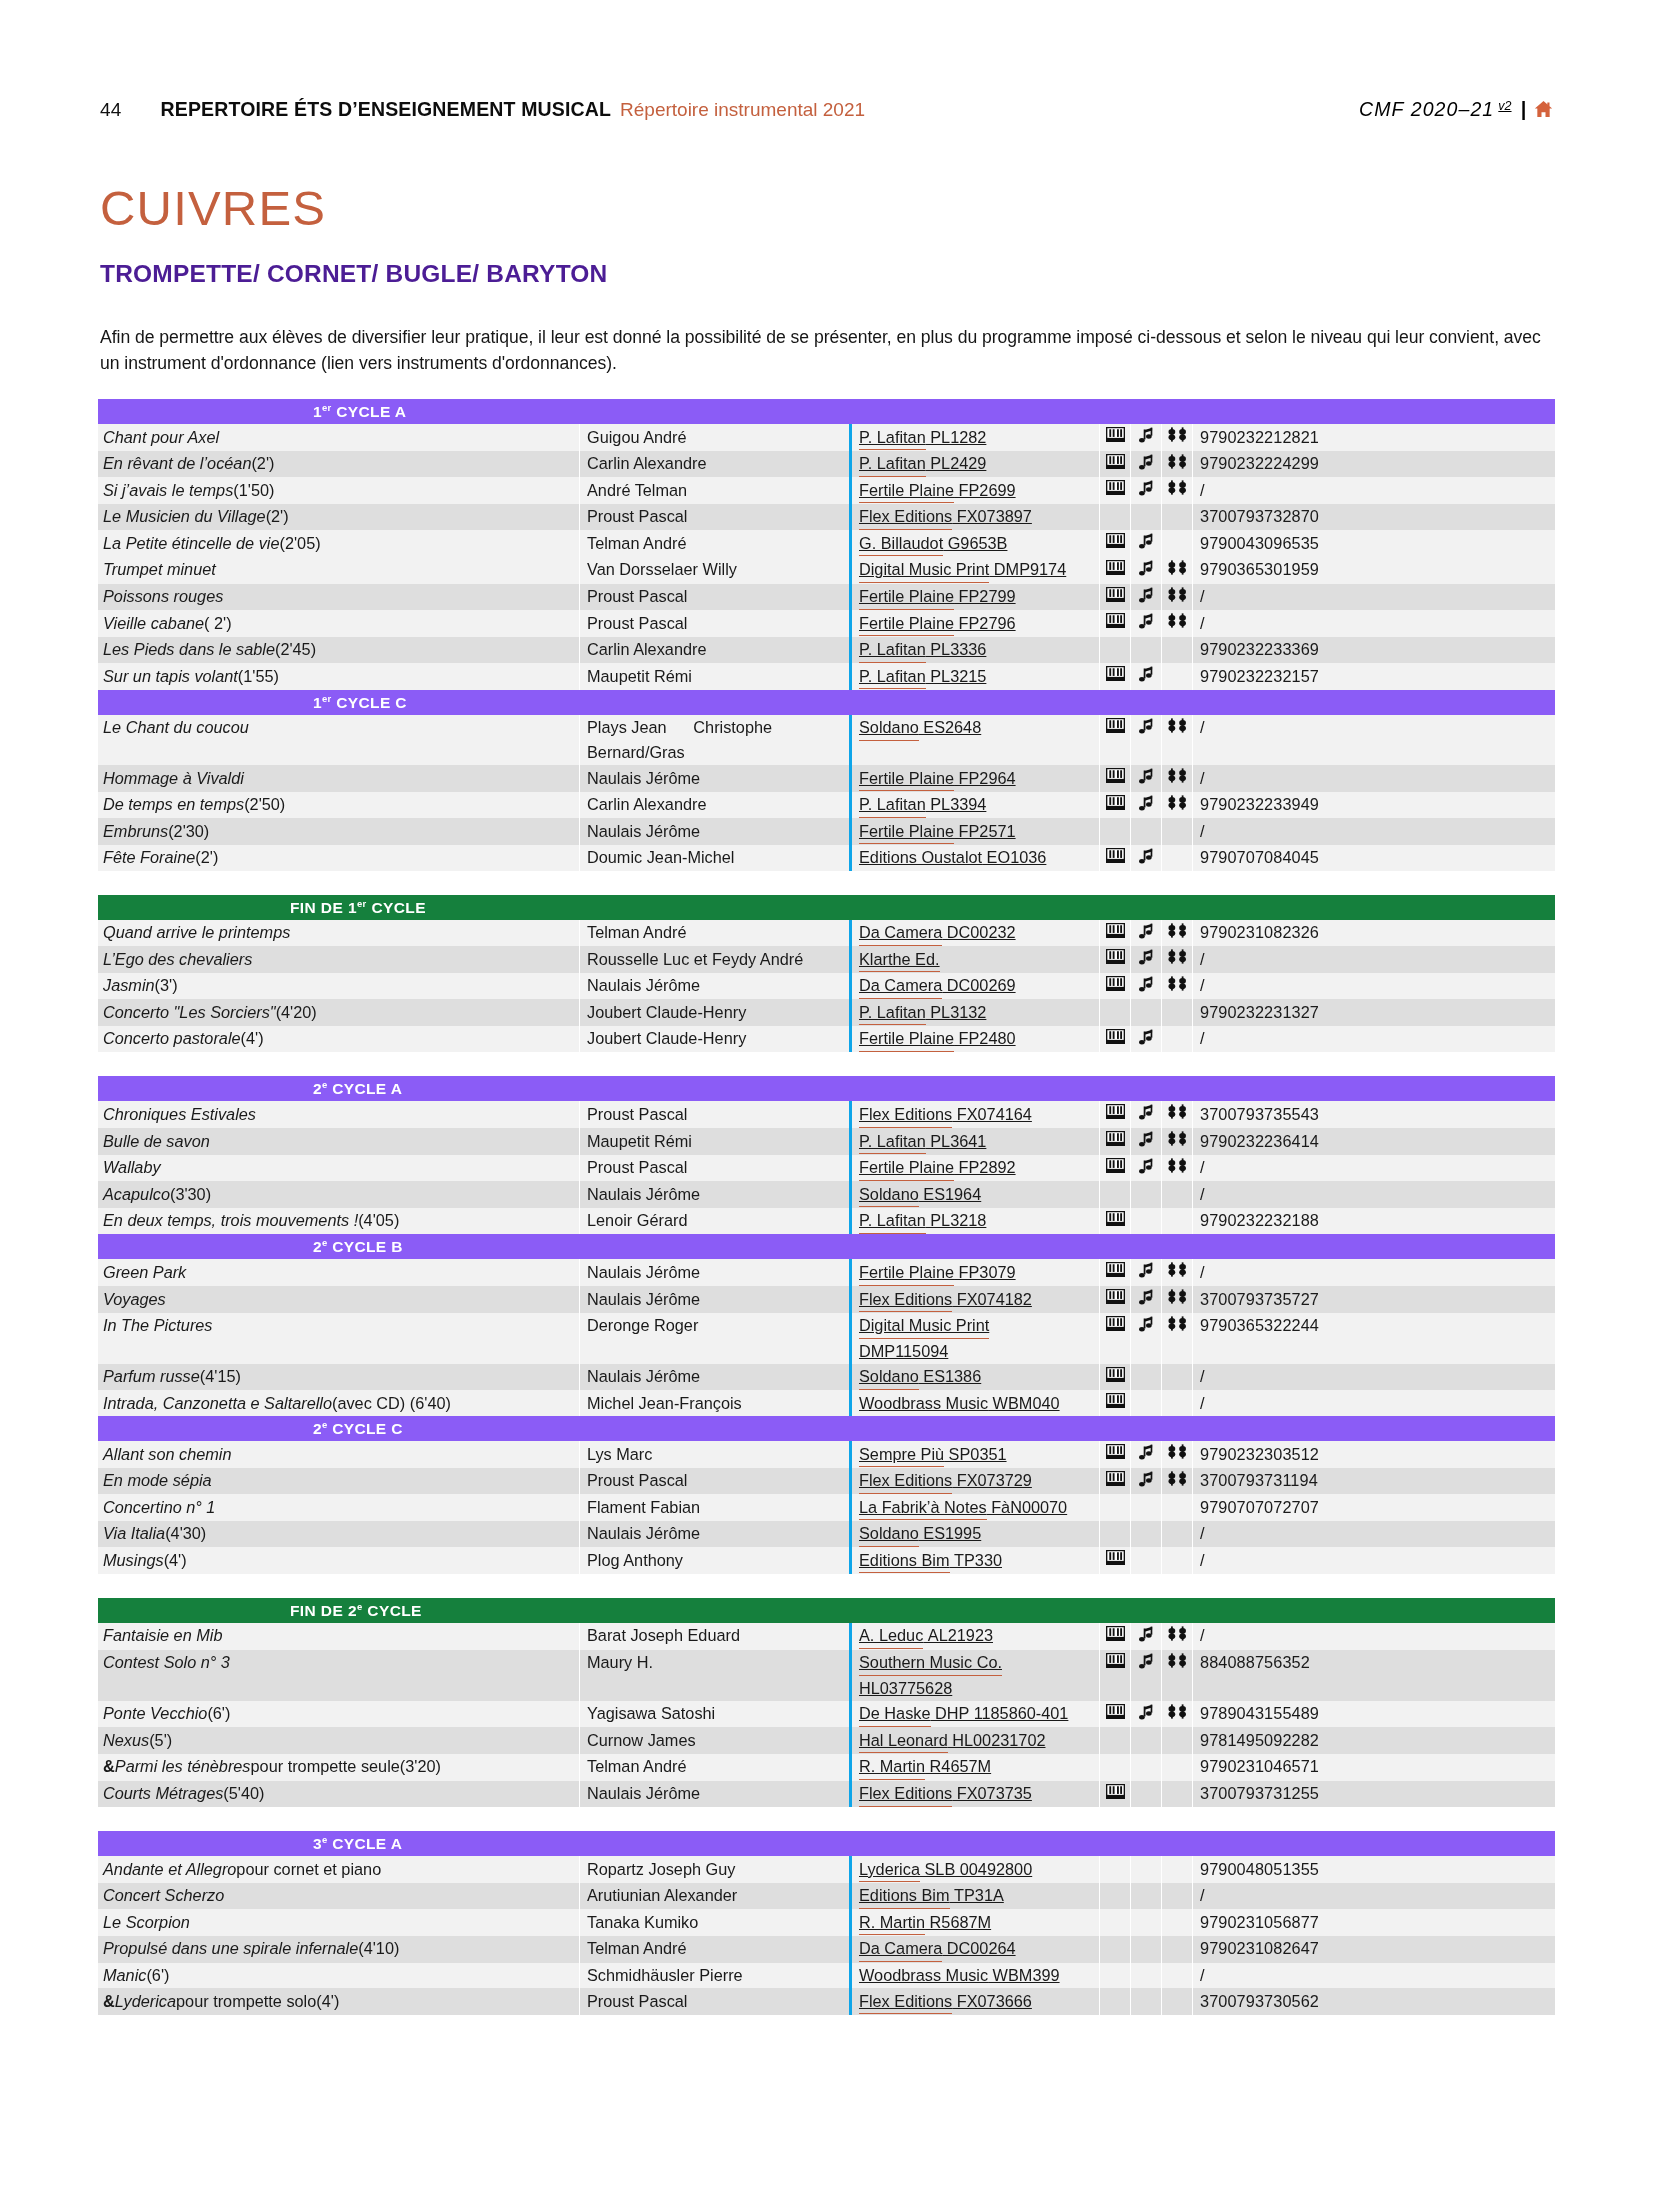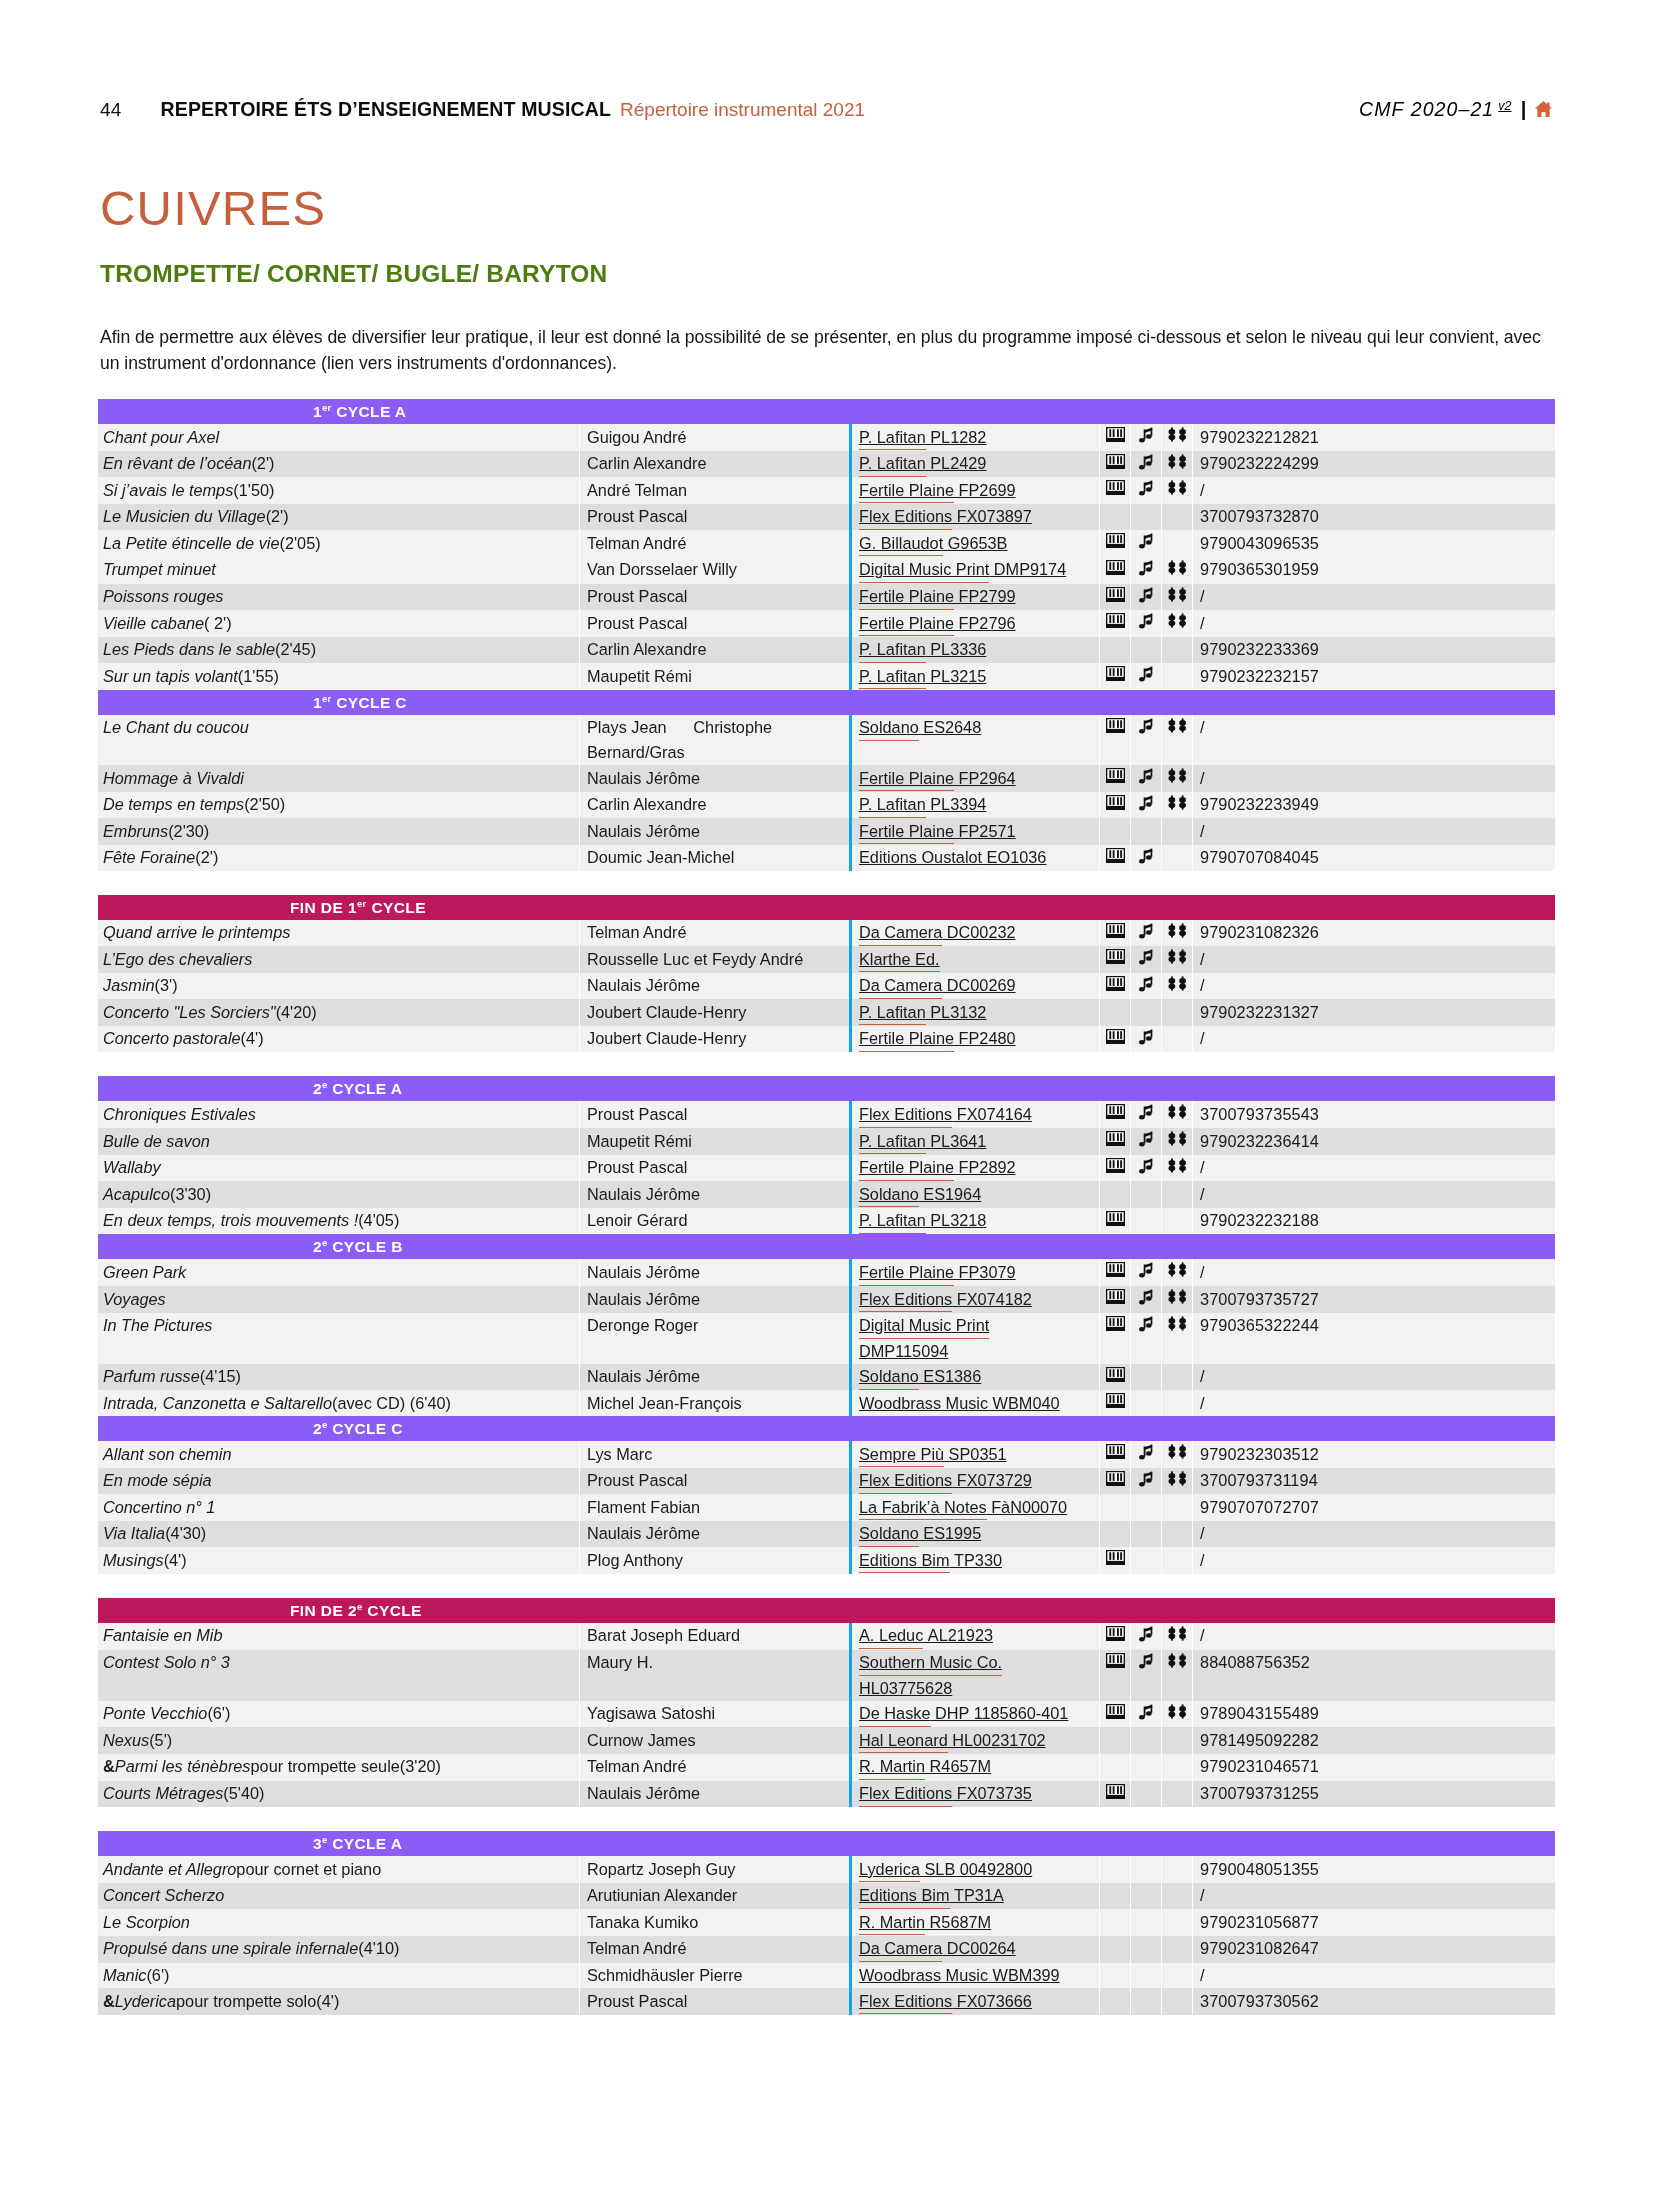--- a/index.html
+++ b/index.html
@@ -97,21 +97,21 @@
     font-weight: 400;
     line-height: 1;
   }
   .subfamily {
     position: absolute;
     left: 100px;
     top: 260px;
     font-size: 24.5px;
     font-weight: 700;
     letter-spacing: .2px;
-    color: #4d7c0f;
+    color: #4c1d95;
   }
   .intro {
     position: absolute;
     left: 100px;
     width: 1455px;
     top: 324px;
     font-size: 17.6px;
     line-height: 26px;
     color: #161616;
     letter-spacing: -0.05px;
@@ -133,21 +133,21 @@
     background: #8b5cf6;
     color: #ffffff;
     font-size: 15.5px;
     font-weight: 700;
     letter-spacing: .35px;
     text-align: left;
     padding-left: 215px;
     box-sizing: border-box;
   }
   .sechead.fin {
-    background: #be185d;
+    background: #15803d;
     padding-left: 192px;
     letter-spacing: .4px;
   }
   .sechead sup {
     font-size: 9.5px;
     vertical-align: super;
     line-height: 0;
   }
 
   .rows { width: 100%; }

